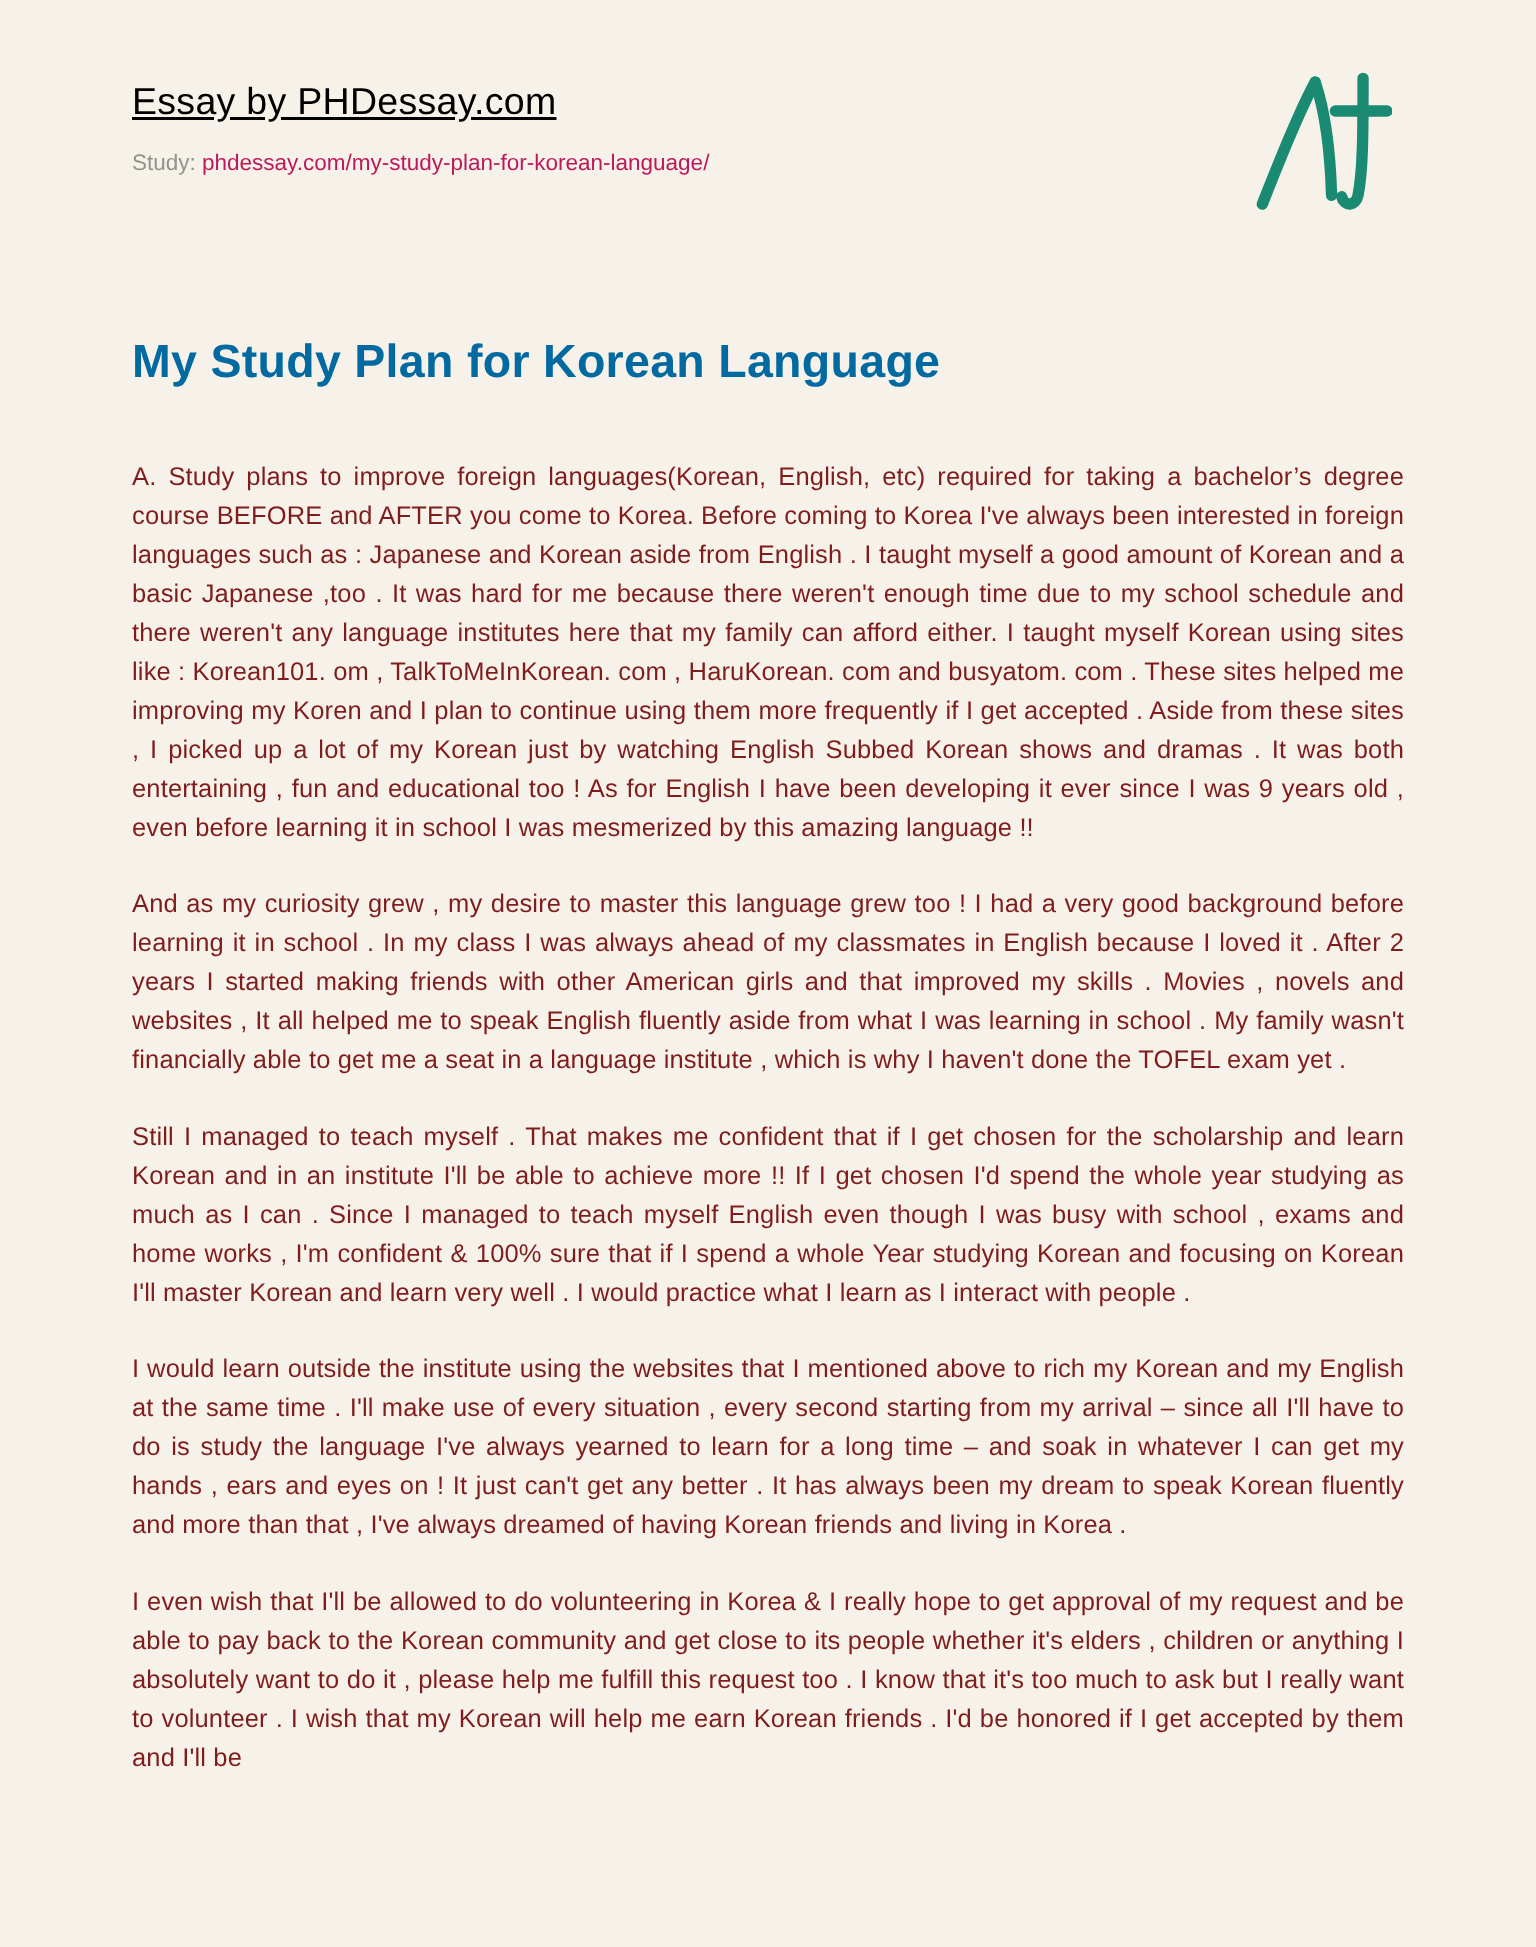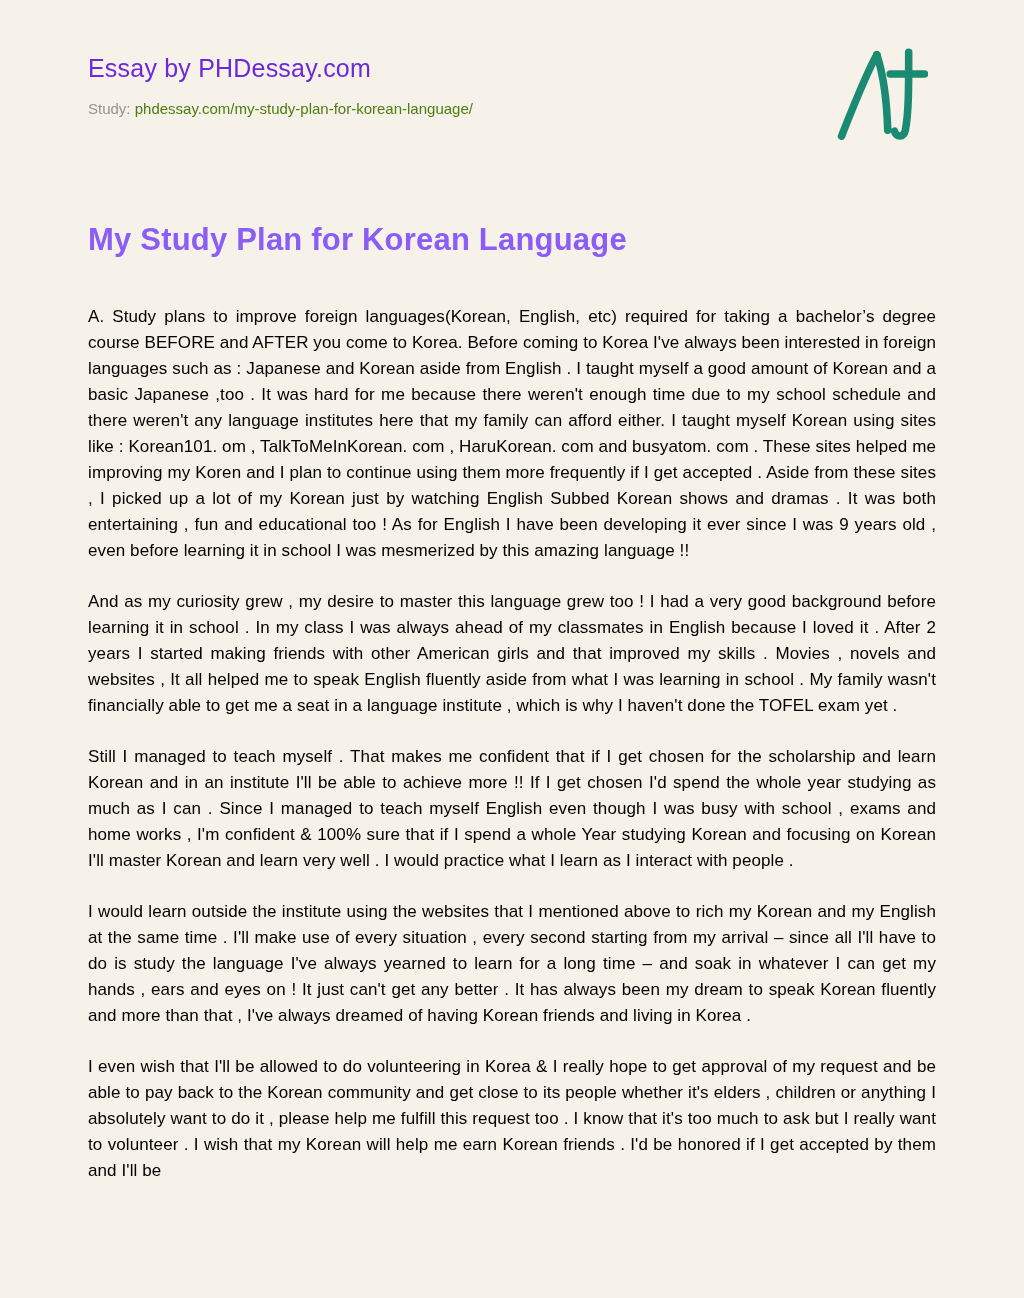--- a/index.html
+++ b/index.html
@@ -19,52 +19,53 @@
     overflow: hidden;
   }
   .header {
     display: flex;
     justify-content: space-between;
     align-items: flex-start;
   }
   .byline {
     font-size: 25px;
     font-weight: 500;
-    color: #6d28d9;
+    color: #000000;
     letter-spacing: 0.2px;
     margin: 8px 0 0 0;
+    text-decoration: underline;
   }
   .source-line {
     margin-top: 17px;
     font-size: 15px;
     color: #92938c;
   }
   .source-line a {
-    color: #4d7c0f;
+    color: #be185d;
     text-decoration: none;
   }
   .logo {
     flex: 0 0 auto;
     margin-right: 8px;
   }
   .article-title {
     margin: 74px 0 0 0;
     font-size: 31px;
     font-weight: 700;
-    color: #8b5cf6;
+    color: #0369a1;
     letter-spacing: 0.2px;
   }
   .article-body {
     margin-top: 46px;
   }
   .article-body p {
     margin: 0 0 25px 0;
     font-size: 17px;
     line-height: 26px;
-    color: #000000;
+    color: #7f1d1d;
     text-align: justify;
     letter-spacing: 0.1px;
   }
 </style>
 </head>
 <body>
 
 <div class="page">
 
   <div class="header">

